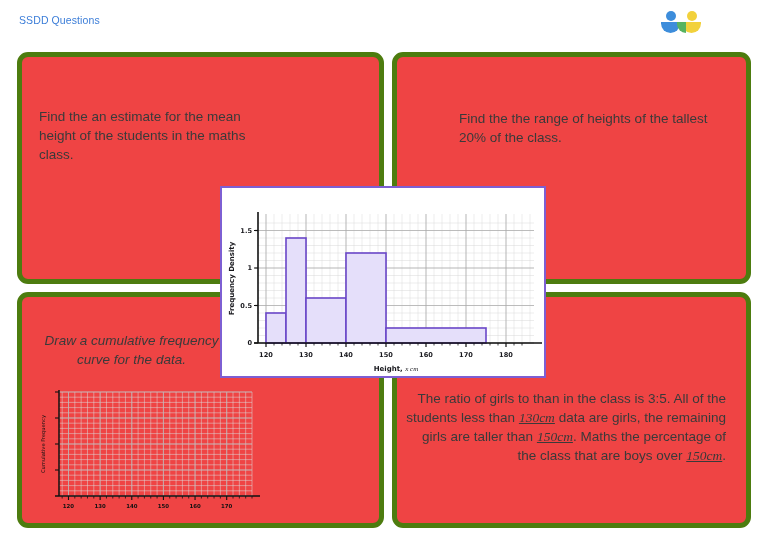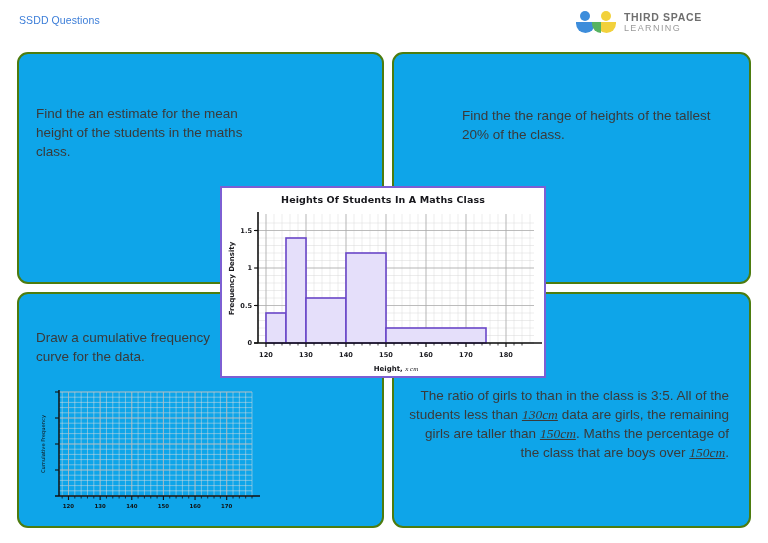--- a/index.html
+++ b/index.html
@@ -47,37 +47,37 @@
   #logo-title{
     font-size:10.5px;font-weight:bold;color:#6f6f6f;letter-spacing:.7px;
   }
   #logo-sub{
     font-size:9px;color:#9a9a9a;letter-spacing:1.4px;margin-top:1px;
   }
 
   
   .panel{
     position:absolute;
-    border:2px solid #4d7c0f;
+    border:5px solid #4d7c0f;
     border-radius:11px;
-    background:#0ea5e9;
+    background:#ef4444;
     box-sizing:border-box;
   }
   #panel-tl{left:17px;  top:52px;  width:367px;height:232px;}
   #panel-tr{left:392px; top:52px;  width:359px;height:232px;}
   #panel-bl{left:17px;  top:292px; width:367px;height:236px;}
   #panel-br{left:392px; top:292px; width:359px;height:236px;}
 
   .qtext{
     position:absolute;
     font-size:13.5px;color:#3a3a3a;line-height:1.42;
   }
   #q-tl{left:17px;top:50px;width:240px;text-align:left;}
   #q-tr{right:22px;top:52px;width:265px;text-align:left;}
-  #q-bl{left:17px;top:34px;width:185px;text-align:left;}
+  #q-bl{left:17px;top:34px;width:185px;text-align:center;font-style:italic;}
   #q-br{right:20px;top:92px;width:320px;text-align:right;}
   .mathit{font-family:"Liberation Serif", serif;font-style:italic;text-decoration:underline;}
 
   
   #histogram-card{
     position:absolute;left:220px;top:186px;width:326px;height:192px;
     border:2px solid #7d5fd3;background:#ffffff;box-sizing:border-box;
     z-index:5;
   }
   #hist-title{
@@ -121,24 +121,20 @@
       <div class="fig" id="fig-blue">
         <div class="head"></div>
         <div class="body"></div>
       </div>
       <div class="fig" id="fig-yellow">
         <div class="head"></div>
         <div class="body"></div>
       </div>
       <div id="logo-green"></div>
     </div>
-    <div id="logo-text">
-      <div id="logo-title">THIRD SPACE</div>
-      <div id="logo-sub">LEARNING</div>
-    </div>
   </div>
 </div>
 
 <div class="panel" id="panel-tl">
   <div class="qtext" id="q-tl">Find the an estimate for the mean height of the students in the maths class.</div>
 </div>
 
 <div class="panel" id="panel-tr">
   <div class="qtext" id="q-tr">Find the the range of heights of the tallest 20% of the class.</div>
 </div>
@@ -151,21 +147,20 @@
   <div class="qtext" id="q-br">
     <span>The ratio of girls to than in the class is</span>
     <span>3:5. All of the students less than </span><span class="mathit">130cm</span><span> data</span>
     <span>are girls, the remaining girls are taller than</span>
     <span class="mathit">150cm</span><span>. Maths the percentage of the class that</span>
     <span>are boys over </span><span class="mathit">150cm</span><span>.</span>
   </div>
 </div>
 
 <div id="histogram-card">
-  <div id="hist-title">Heights Of Students In A Maths Class</div>
   <svg id="hist-svg" width="322" height="188">
       <g>
         <line x1="44" y1="26" x2="44" y2="155" stroke="#d8d8d8" stroke-width="0.5"></line>
         <line x1="52" y1="26" x2="52" y2="155" stroke="#d8d8d8" stroke-width="0.5"></line>
         <line x1="60" y1="26" x2="60" y2="155" stroke="#d8d8d8" stroke-width="0.5"></line>
         <line x1="68" y1="26" x2="68" y2="155" stroke="#d8d8d8" stroke-width="0.5"></line>
         <line x1="76" y1="26" x2="76" y2="155" stroke="#d8d8d8" stroke-width="0.5"></line>
         <line x1="84" y1="26" x2="84" y2="155" stroke="#d8d8d8" stroke-width="0.5"></line>
         <line x1="92" y1="26" x2="92" y2="155" stroke="#d8d8d8" stroke-width="0.5"></line>
         <line x1="100" y1="26" x2="100" y2="155" stroke="#d8d8d8" stroke-width="0.5"></line>

